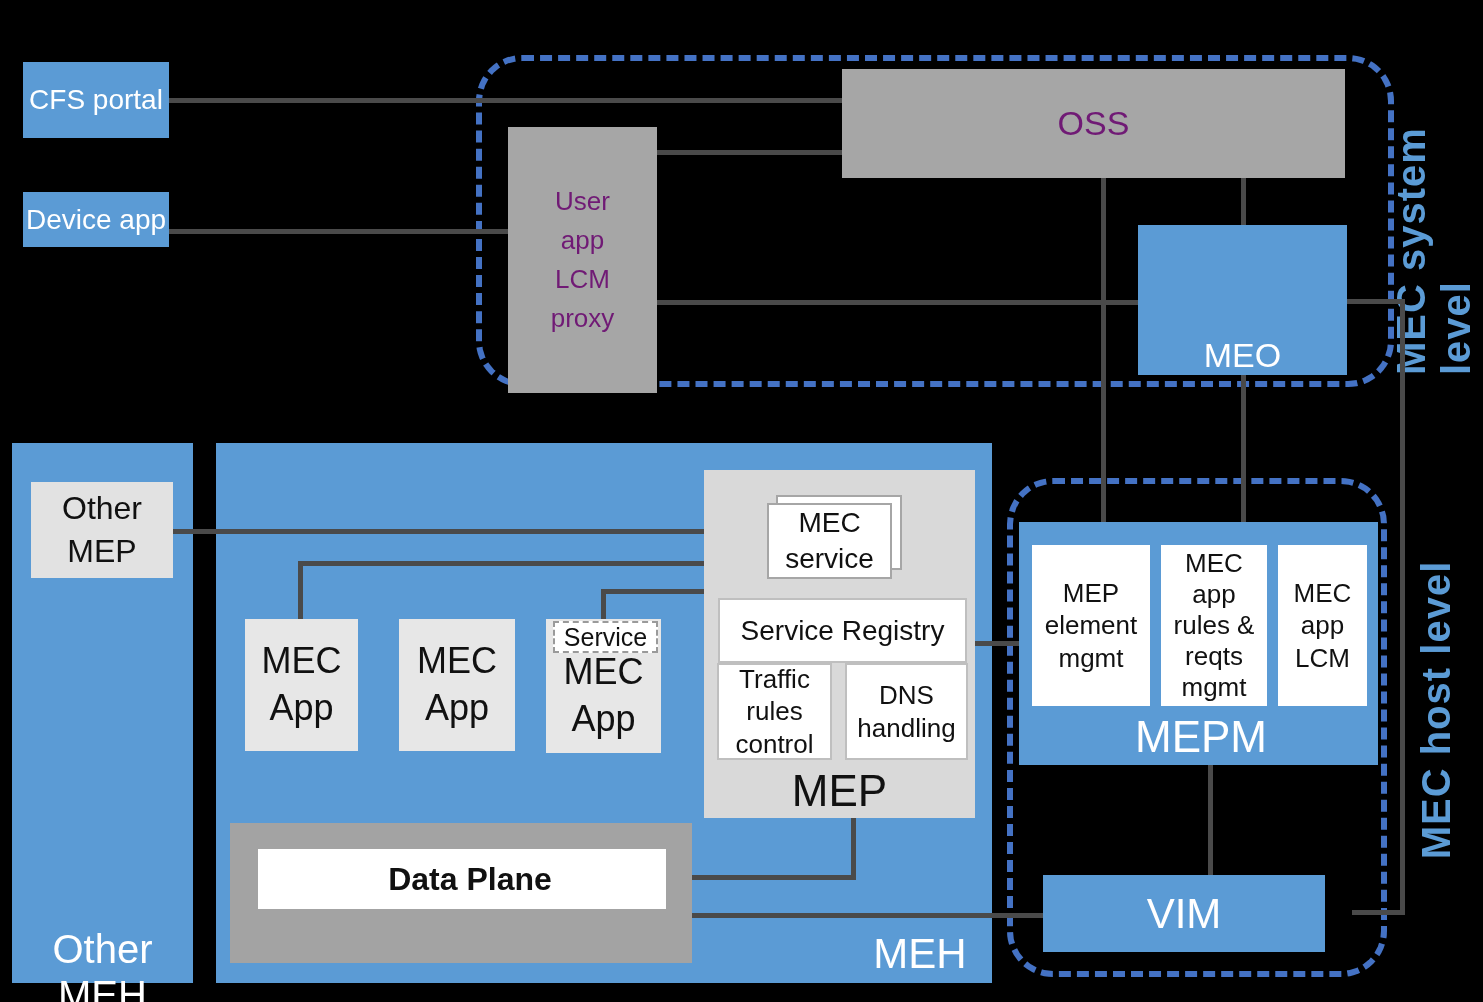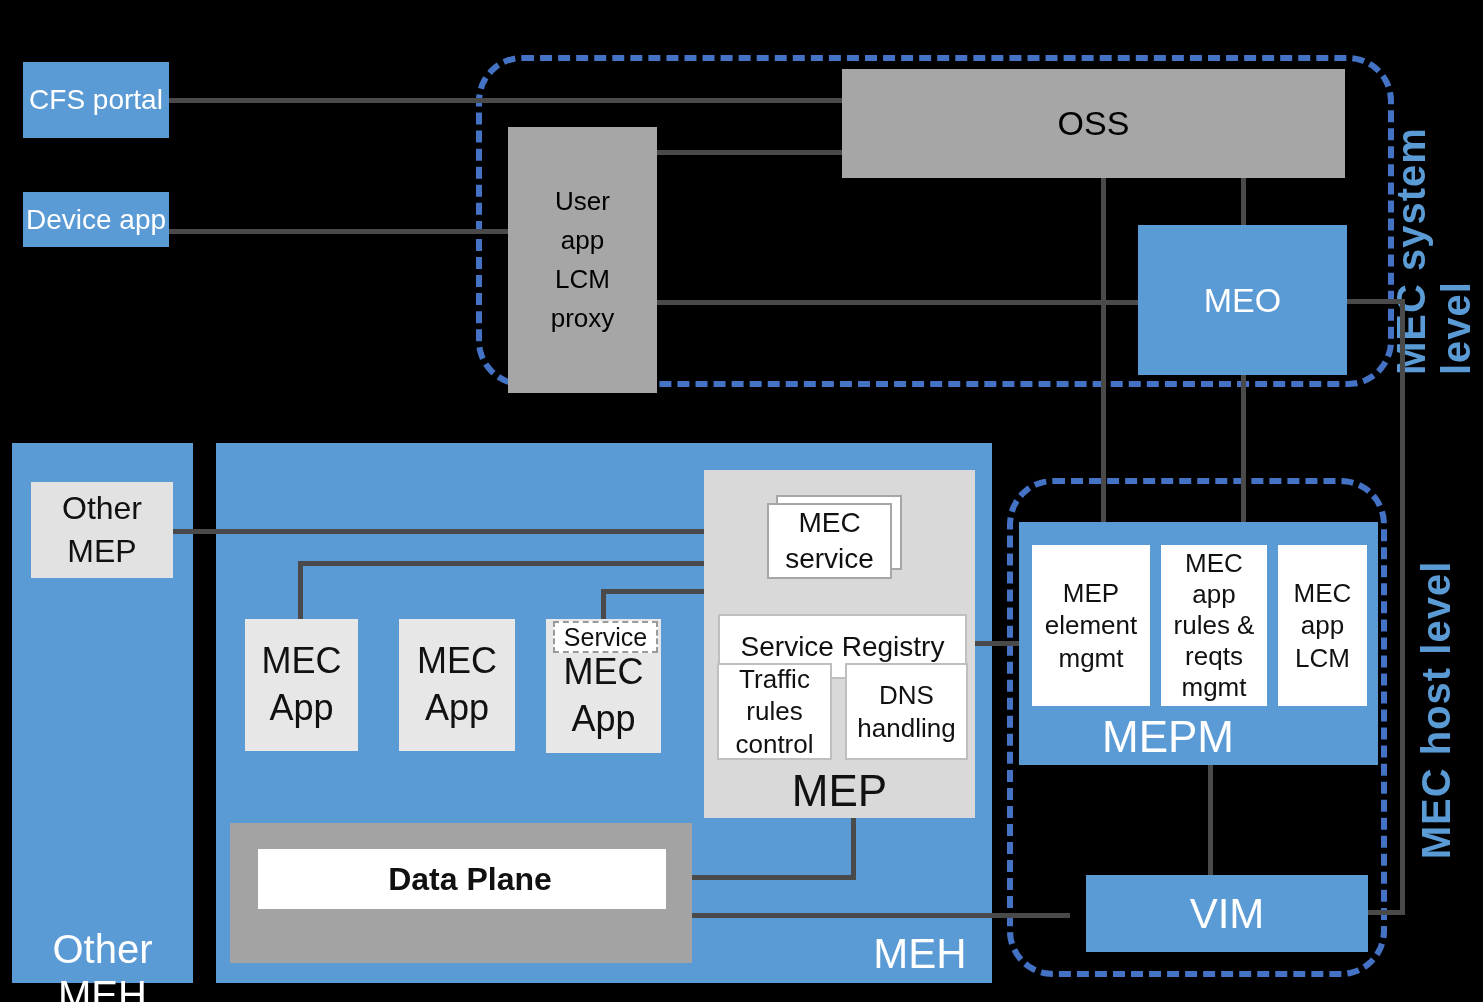--- a/index.html
+++ b/index.html
@@ -7,21 +7,21 @@
          font-family:"Liberation Sans",sans-serif;border-radius:19px;}
   .abs{position:absolute;box-sizing:border-box;}
   
   .dashed-region{border:6px dashed #4472c4;border-radius:46px;z-index:1;background:transparent;}
   .bigbox{background:#5b9bd5;z-index:2;}
   
   .line{background:#4a4a4a;z-index:3;}
   
   .node{z-index:4;display:flex;align-items:center;justify-content:center;text-align:center;}
   .node-blue{background:#5b9bd5;color:#fff;}
-  .node-gray{background:#a6a6a6;color:#000000;}
+  .node-gray{background:#a6a6a6;color:#701a75;}
   .node-lgray{background:#e7e7e7;color:#111;}
   .node-omep{background:#e2e2e2;color:#111;}
   .panel{background:#d9d9d9;z-index:4;}
   .white-box{background:#fff;color:#111;display:flex;align-items:center;justify-content:center;
              text-align:center;z-index:5;position:absolute;box-sizing:border-box;}
   .thin-border{border:2px solid #bfbfbf;}
   .svc-border{border:2px solid #a6a6a6;}
   .ml{white-space:pre-line;}
   .vlabel{color:#5b9bd5;font-weight:bold;font-size:40px;display:flex;align-items:center;
           justify-content:center;transform:rotate(-90deg);z-index:2;letter-spacing:1px;}
@@ -69,21 +69,21 @@
 
   <div class="abs node node-gray" style="left:842px;top:69px;width:503px;height:109px;font-size:34px;">
     <span>OSS</span>
   </div>
   <div class="abs node node-gray ml" style="left:508px;top:127px;width:149px;height:266px;font-size:26px;line-height:1.5;">
     <span class="ml">User
 app
 LCM
 proxy</span>
   </div>
-  <div class="abs node node-blue" style="left:1138px;top:225px;width:209px;height:150px;font-size:34px;">
+  <div class="abs node node-blue" style="left:1138px;top:225px;width:209px;height:150px;font-size:34px;align-items:flex-end;">
     <span>MEO</span>
   </div>
   <div class="abs vlabel" style="left:1259px;top:176px;width:350px;height:48px;">
     <span>MEC system level</span>
   </div>
 
   <div class="abs node node-omep ml" style="left:31px;top:482px;width:142px;height:96px;font-size:32px;line-height:1.35;">
     <span class="ml">Other
 MEP</span>
   </div>
@@ -107,21 +107,21 @@
   <div class="white-box" style="left:553px;top:621px;width:105px;height:32px;border:2px dashed #9a9a9a;font-size:25px;">
     <span>Service</span>
   </div>
 
   <div class="abs panel" style="left:704px;top:470px;width:271px;height:348px;">
     <div class="white-box svc-border" style="left:72px;top:25px;width:126px;height:75px;"></div>
     <div class="white-box svc-border ml" style="left:63px;top:33px;width:125px;height:76px;font-size:28px;line-height:1.3;">
       <span class="ml">MEC
 service</span>
     </div>
-    <div class="white-box thin-border" style="left:14px;top:144px;width:249px;height:65px;font-size:28px;">
+    <div class="white-box thin-border" style="left:14px;top:128px;width:249px;height:65px;font-size:28px;">
       <span>Service Registry</span>
     </div>
     <div class="white-box thin-border ml" style="left:13px;top:193px;width:115px;height:97px;font-size:26px;line-height:1.25;">
       <span class="ml">Traffic
 rules
 control</span>
     </div>
     <div class="white-box thin-border ml" style="left:141px;top:193px;width:123px;height:97px;font-size:26px;line-height:1.25;">
       <span class="ml">DNS
 handling</span>
@@ -151,26 +151,26 @@
 app
 rules &amp;
 reqts
 mgmt</span>
     </div>
     <div class="white-box ml" style="left:259px;top:23px;width:89px;height:161px;font-size:26px;line-height:1.25;">
       <span class="ml">MEC
 app
 LCM</span>
     </div>
-    <div class="caption" style="left:0;top:190px;width:298px;font-size:44px;">
+    <div class="caption" style="left:0;top:190px;width:298px;font-size:44px;padding-left:33px;">
       <span>MEPM</span>
     </div>
   </div>
 
-  <div class="abs node node-blue" style="left:1086px;top:875px;width:282px;height:77px;font-size:42px;">
+  <div class="abs node node-blue" style="left:1043px;top:875px;width:282px;height:77px;font-size:42px;">
     <span>VIM</span>
   </div>
 
   <div class="abs vlabel" style="left:1271px;top:686px;width:330px;height:48px;">
     <span>MEC host level</span>
   </div>
 
 </div>
 
 </body></html>

